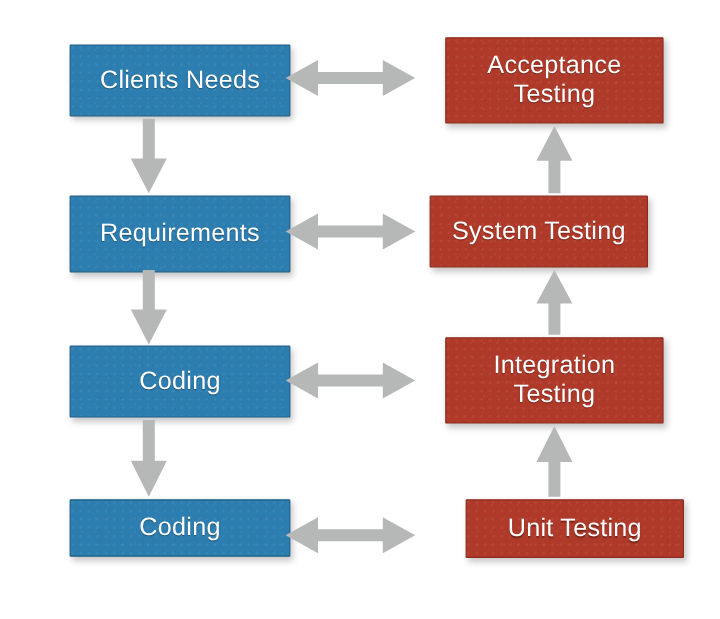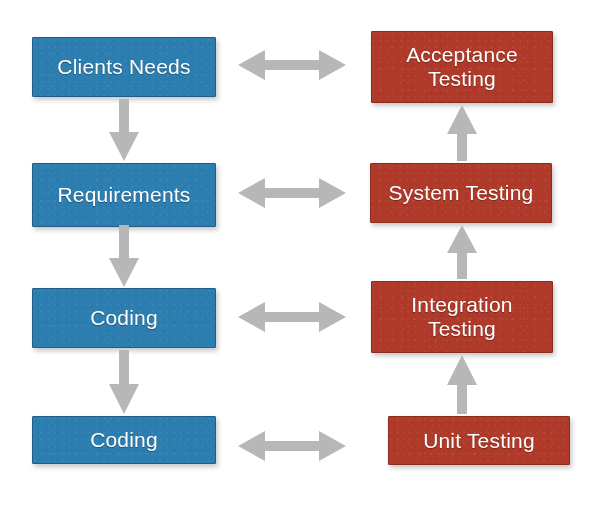--- a/index.html
+++ b/index.html
@@ -40,20 +40,21 @@
   .node .label { display: block; white-space: pre-line; }
 
   .node.blue {
     background-color: #2d7eb0;
     border: 1px solid #1f5f87;
     background-image:
       radial-gradient(circle at 18% 26%, rgba(255,255,255,0.055) 0 1px, transparent 1px),
       radial-gradient(circle at 62% 70%, rgba(0,0,0,0.05) 0 1px, transparent 1px),
       radial-gradient(circle at 84% 35%, rgba(255,255,255,0.045) 0 1px, transparent 1px);
     background-size: 7px 7px, 9px 9px, 11px 11px;
+    margin-left: 26px;
   }
   .node.red {
     background-color: #b03a2a;
     border: 1px solid #8c2c1f;
     background-image:
       radial-gradient(circle at 18% 26%, rgba(255,255,255,0.06) 0 1px, transparent 1px),
       radial-gradient(circle at 62% 70%, rgba(0,0,0,0.055) 0 1px, transparent 1px),
       radial-gradient(circle at 84% 35%, rgba(255,255,255,0.05) 0 1px, transparent 1px);
     background-size: 7px 7px, 9px 9px, 11px 11px;
   }
@@ -85,21 +86,21 @@
 
   <div class="node blue" style="left:32px; top:416px; width:184px; height:48px;">
     <span class="label">Coding</span>
   </div>
 
   <div class="node red" style="left:371px; top:31px; width:182px; height:72px;">
     <span class="label">Acceptance
 Testing</span>
   </div>
 
-  <div class="node red" style="left:370px; top:163px; width:182px; height:60px;">
+  <div class="node red" style="left:358px; top:163px; width:182px; height:60px;">
     <span class="label">System Testing</span>
   </div>
 
   <div class="node red" style="left:371px; top:281px; width:182px; height:72px;">
     <span class="label">Integration
 Testing</span>
   </div>
 
   <div class="node red" style="left:388px; top:416px; width:182px; height:49px;">
     <span class="label">Unit Testing</span>

